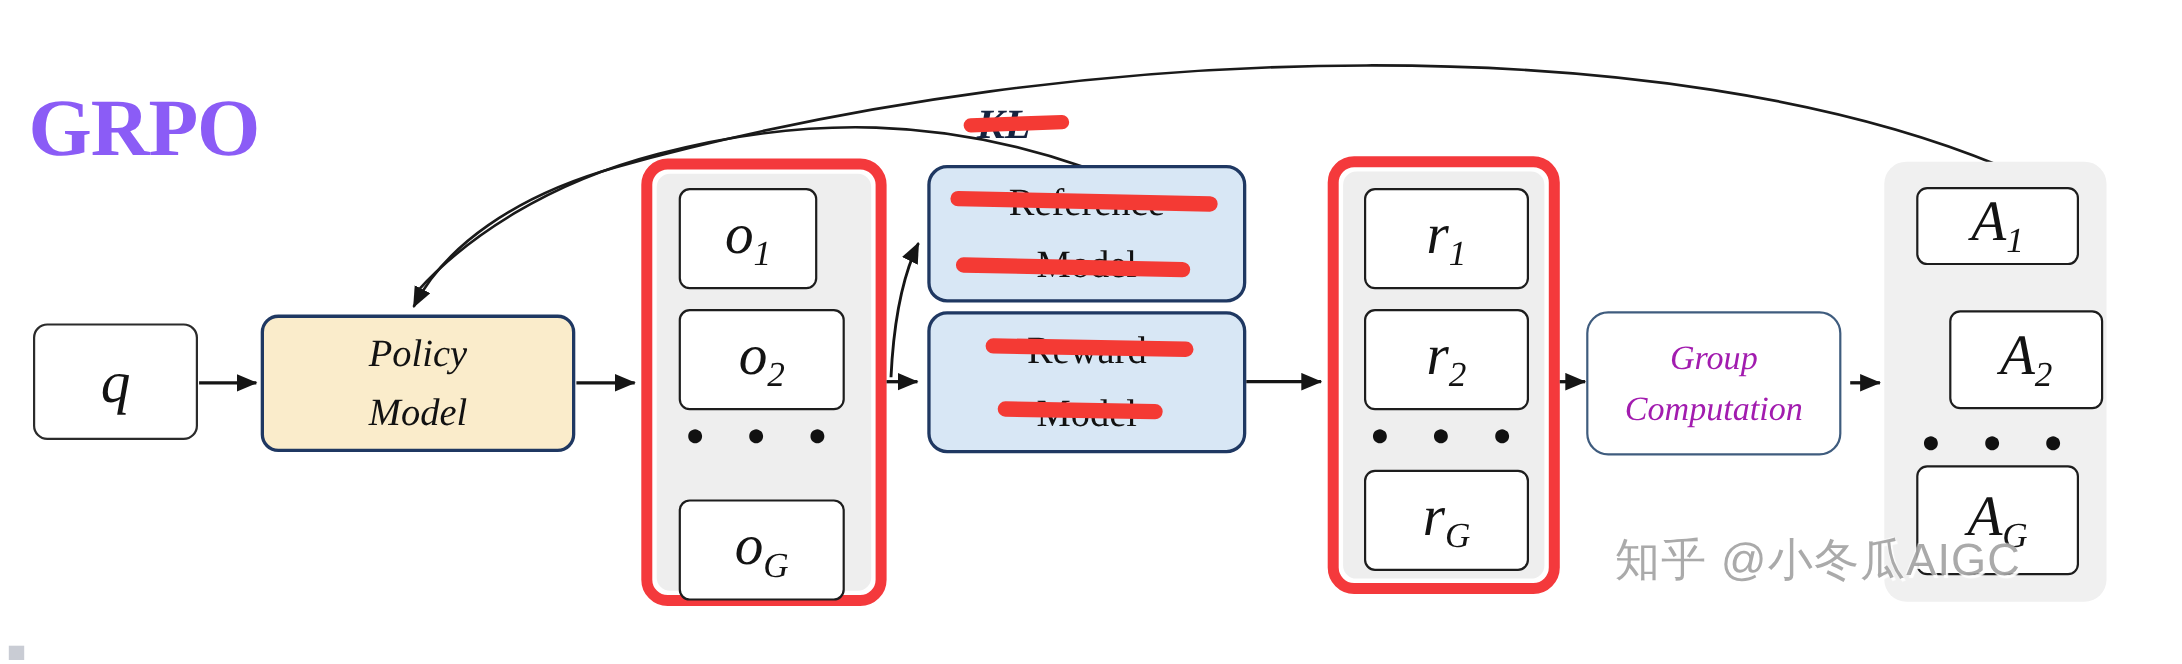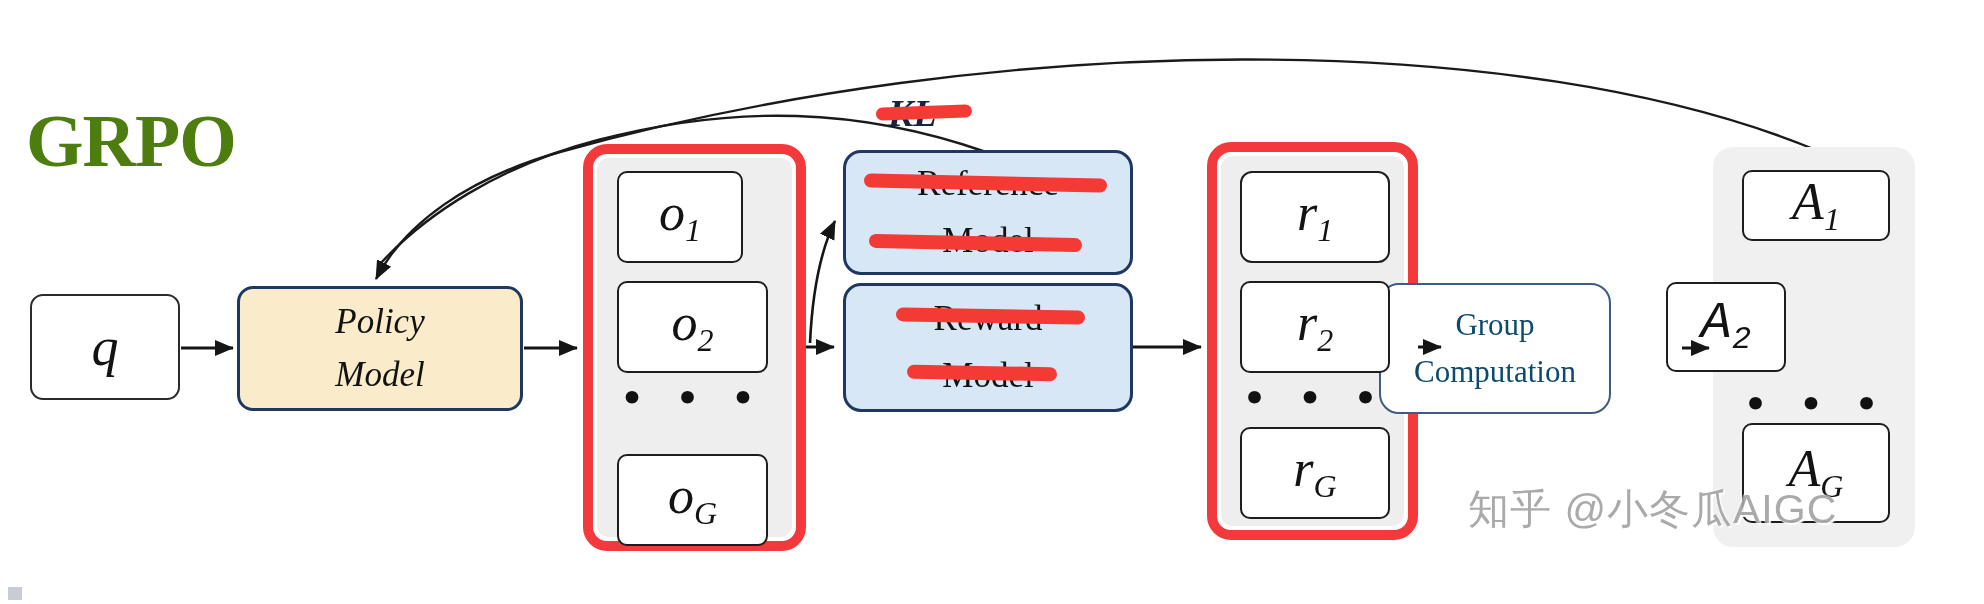--- a/index.html
+++ b/index.html
@@ -2,29 +2,29 @@
 <html><head>
 <meta charset="utf-8">
 <style>
   html,body{margin:0;padding:0;background:#ffffff;}
   #canvas{
     position:relative;width:1984px;height:604px;background:#ffffff;overflow:hidden;
     font-family:"Liberation Serif","DejaVu Serif",serif;color:#141414;
   }
   .abs{position:absolute;box-sizing:border-box;}
   
-  .grpo-title{left:26px;top:104px;font-size:74px;font-weight:800;letter-spacing:-1px;color:#4d7c0f;z-index:2;line-height:1;}
+  .grpo-title{left:26px;top:80px;font-size:74px;font-weight:800;letter-spacing:-1px;color:#8b5cf6;z-index:2;line-height:1;}
   
   .node{display:flex;flex-direction:column;align-items:center;justify-content:center;text-align:center;z-index:2;}
   .q-box{left:30px;top:294px;width:150px;height:106px;background:#ffffff;border:2.5px solid #2b2b2b;border-radius:13px;}
   .policy-box{left:237px;top:286px;width:286px;height:125px;background:#faeccb;border:3.5px solid #1f3862;border-radius:16px;font-size:35px;line-height:1.5;color:#121212;font-style:italic;}
   .blue-box{background:#d8e7f5;border:3.5px solid #1f3862;border-radius:18px;font-size:35px;line-height:1.62;color:#121212;}
   .ref-box{left:843px;top:150px;width:290px;height:125px;}
   .reward-box{left:843px;top:283px;width:290px;height:129px;}
-  .group-box{left:1379px;top:283px;width:232px;height:131px;background:#ffffff;border:2.5px solid #3f5c7e;border-radius:20px;font-size:31px;line-height:1.5;color:#0c4a6e;}
+  .group-box{left:1442px;top:283px;width:232px;height:131px;background:#ffffff;border:2.5px solid #3f5c7e;border-radius:20px;font-size:31px;line-height:1.5;color:#a21caf;font-style:italic;}
   
   .red-container{border:10px solid #f4393c;border-radius:24px;background:#ffffff;padding:4px;z-index:2;}
   .red-container .gray-fill{width:100%;height:100%;background:#eeeeee;border-radius:12px;}
   .o-container{left:583px;top:144px;width:223px;height:407px;}
   .r-container{left:1207px;top:142px;width:211px;height:398px;}
   .a-container{left:1713px;top:147px;width:202px;height:400px;background:#f0f0f0;border-radius:20px;z-index:2;}
   
   .mbox{background:#ffffff;border:2.5px solid #1d1d1d;border-radius:10px;display:flex;align-items:center;justify-content:center;z-index:3;}
   .mvar{font-style:italic;font-size:52px;color:#131313;line-height:1;}
   .mvar sub{font-size:32px;font-style:italic;line-height:1;vertical-align:-0.35em;}
@@ -90,41 +90,41 @@
   </div>
 
   <div class="abs node blue-box reward-box">
     <span>Reward</span>
     <span>Model</span>
   </div>
 
   <div class="abs red-container r-container">
     <div class="gray-fill"></div>
   </div>
-  <div class="abs mbox" style="left:1240px;top:171px;width:150px;height:92px;border-radius:12px;">
+  <div class="abs mbox" style="left:1240px;top:171px;width:150px;height:92px;">
     <span class="mvar"><i>r</i><sub>1</sub></span>
   </div>
   <div class="abs mbox" style="left:1240px;top:281px;width:150px;height:92px;">
     <span class="mvar"><i>r</i><sub>2</sub></span>
   </div>
   <div class="abs dots" style="left:1240px;top:381px;width:150px;height:36px;">• • •</div>
   <div class="abs mbox" style="left:1240px;top:427px;width:150px;height:92px;">
     <span class="mvar"><i>r</i><sub>G</sub></span>
   </div>
 
   <div class="abs node group-box">
     <span>Group</span>
     <span>Computation</span>
   </div>
 
   <div class="abs a-container"></div>
   <div class="abs mbox" style="left:1742px;top:170px;width:148px;height:71px;">
     <span class="mvar"><i>A</i><sub>1</sub></span>
   </div>
-  <div class="abs mbox" style="left:1666px;top:282px;width:120px;height:90px;font-family:Liberation Mono, monospace;">
+  <div class="abs mbox" style="left:1772px;top:282px;width:140px;height:90px;">
     <span class="mvar"><i>A</i><sub>2</sub></span>
   </div>
   <div class="abs dots" style="left:1742px;top:388px;width:148px;height:34px;">• • •</div>
   <div class="abs mbox" style="left:1742px;top:423px;width:148px;height:100px;">
     <span class="mvar"><i>A</i><sub>G</sub></span>
   </div>
 
   <svg class="layer layer-over" width="1984" height="604" viewBox="0 0 1984 604">
     <path d="M 181 348 L 233 348" fill="none" stroke="#151515" stroke-width="3" marker-end="url(#ah)"></path>
     <path d="M 524 348 L 577 348" fill="none" stroke="#151515" stroke-width="3" marker-end="url(#ah)"></path>

